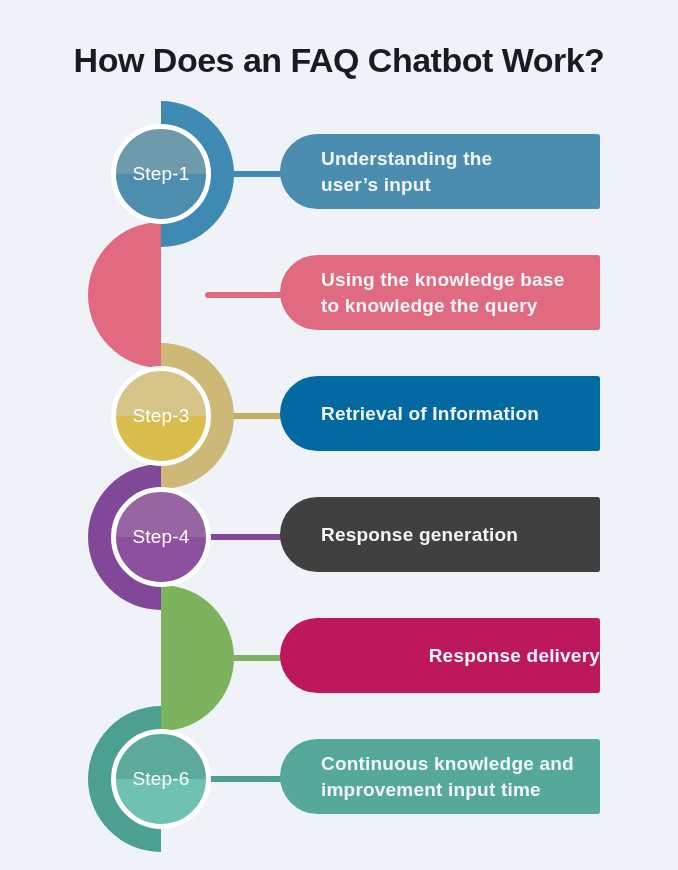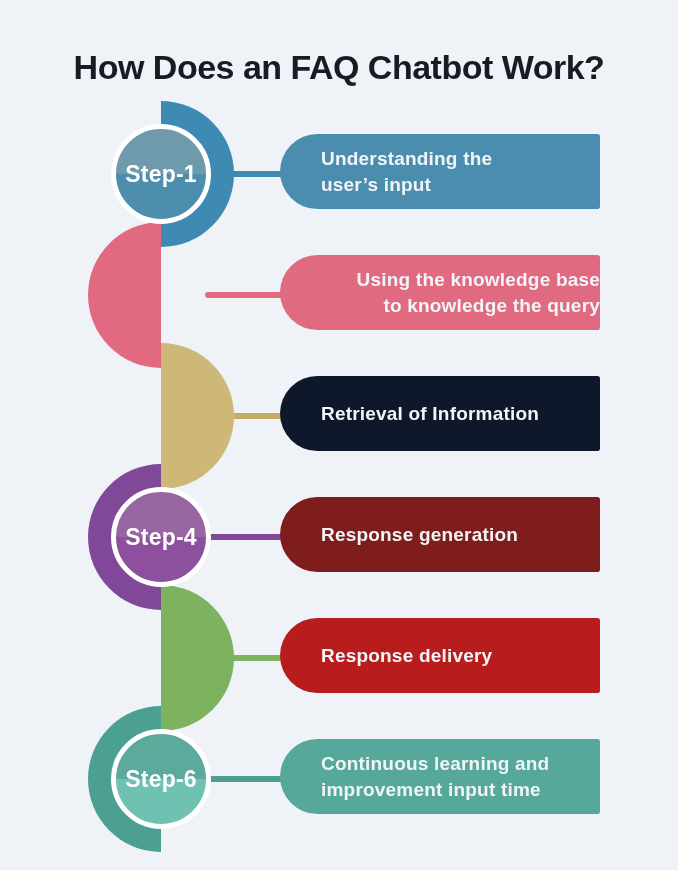--- a/index.html
+++ b/index.html
@@ -9,21 +9,21 @@
     overflow: hidden;
   }
   .canvas {
     position: relative;
     width: 678px; height: 870px;
     background: #eff3f8;
   }
   .title {
     position: absolute;
     top: 40px; left: 0; right: 0;
-    margin: 8px;
+    margin: 1px;
     text-align: center;
     font-size: 34px;
     font-weight: bold;
     letter-spacing: -0.5px;
     color: #161b24;
   }
   .step {
     position: absolute;
     left: 0;
     width: 678px; height: 146px;
@@ -54,22 +54,22 @@
     border: 5px solid #ffffff;
     border-radius: 50%;
     background: linear-gradient(180deg, var(--ct) 0%, var(--ct) 50%, var(--cb) 50%, var(--cb) 100%);
     display: flex;
     align-items: center;
     justify-content: center;
     z-index: 3;
   }
   .step-label {
     color: #ffffff;
-    font-size: 23px;
-    font-weight: bold;
+    font-size: 19px;
+    font-weight: normal;
     letter-spacing: 0.2px;
     text-align: center;
   }
 
   
   .connector {
     position: absolute;
     left: 205px; top: 70px;
     width: 80px; height: 6px;
     border-radius: 3px;
@@ -111,61 +111,64 @@
       <span class="line">user’s input</span>
     </div>
     <div class="inner" style="--ct: #6f9aac; --cb: #4d8dae;">
       <span class="step-label">Step-1</span>
     </div>
   </div>
 
   <div class="step left s2">
     <div class="connector" style="background: rgb(226, 106, 128);"></div>
     <div class="disc" style="background: rgb(226, 106, 128);"></div>
-    <div class="pill" style="background: rgb(224, 106, 128); align-items: flex-end;">
+    <div class="pill" style="background: rgb(224, 106, 128);">
       <span class="line">Using the knowledge base</span>
       <span class="line">to knowledge the query</span>
     </div>
   </div>
 
   <div class="step right s3">
     <div class="connector" style="background: rgb(196, 173, 98);"></div>
     <div class="disc" style="background: rgb(205, 184, 120);"></div>
-    <div class="pill" style="background: #0f172a;">
+    <div class="pill" style="background: #0369a1;">
       <span class="line">Retrieval of Information</span>
       <span class="line"></span>
+    </div>
+    <div class="inner" style="--ct: #d7c488; --cb: #d9bd4d;">
+      <span class="step-label">Step-3</span>
     </div>
   </div>
 
   <div class="step left s4">
     <div class="connector" style="background: rgb(129, 72, 154);"></div>
     <div class="disc" style="background: rgb(129, 72, 154);"></div>
-    <div class="pill" style="background: #7f1d1d;">
+    <div class="pill" style="background: #404040;">
       <span class="line">Response generation</span>
       <span class="line"></span>
     </div>
     <div class="inner" style="--ct: #97659f; --cb: #8d509e;">
       <span class="step-label">Step-4</span>
     </div>
   </div>
 
   <div class="step right s5">
     <div class="connector" style="background: rgb(125, 178, 94);"></div>
     <div class="disc" style="background: rgb(125, 178, 94);"></div>
-    <div class="pill" style="background: #b91c1c;">
+    <div class="pill" style="background: #be185d; text-align: right;">
       <span class="line">Response delivery</span>
       <span class="line"></span>
     </div>
   </div>
 
   <div class="step left s6">
     <div class="connector" style="background: rgb(75, 160, 146);"></div>
     <div class="disc" style="background: rgb(75, 160, 146);"></div>
     <div class="pill" style="background: rgb(85, 168, 154);">
-      <span class="line">Continuous learning and</span>
+      <span class="line">Continuous knowledge and</span>
       <span class="line">improvement input time</span>
     </div>
     <div class="inner" style="--ct: #5caa9c; --cb: #6fc2b1;">
       <span class="step-label">Step-6</span>
     </div>
   </div>
 
 </div>
 
 </body></html>

